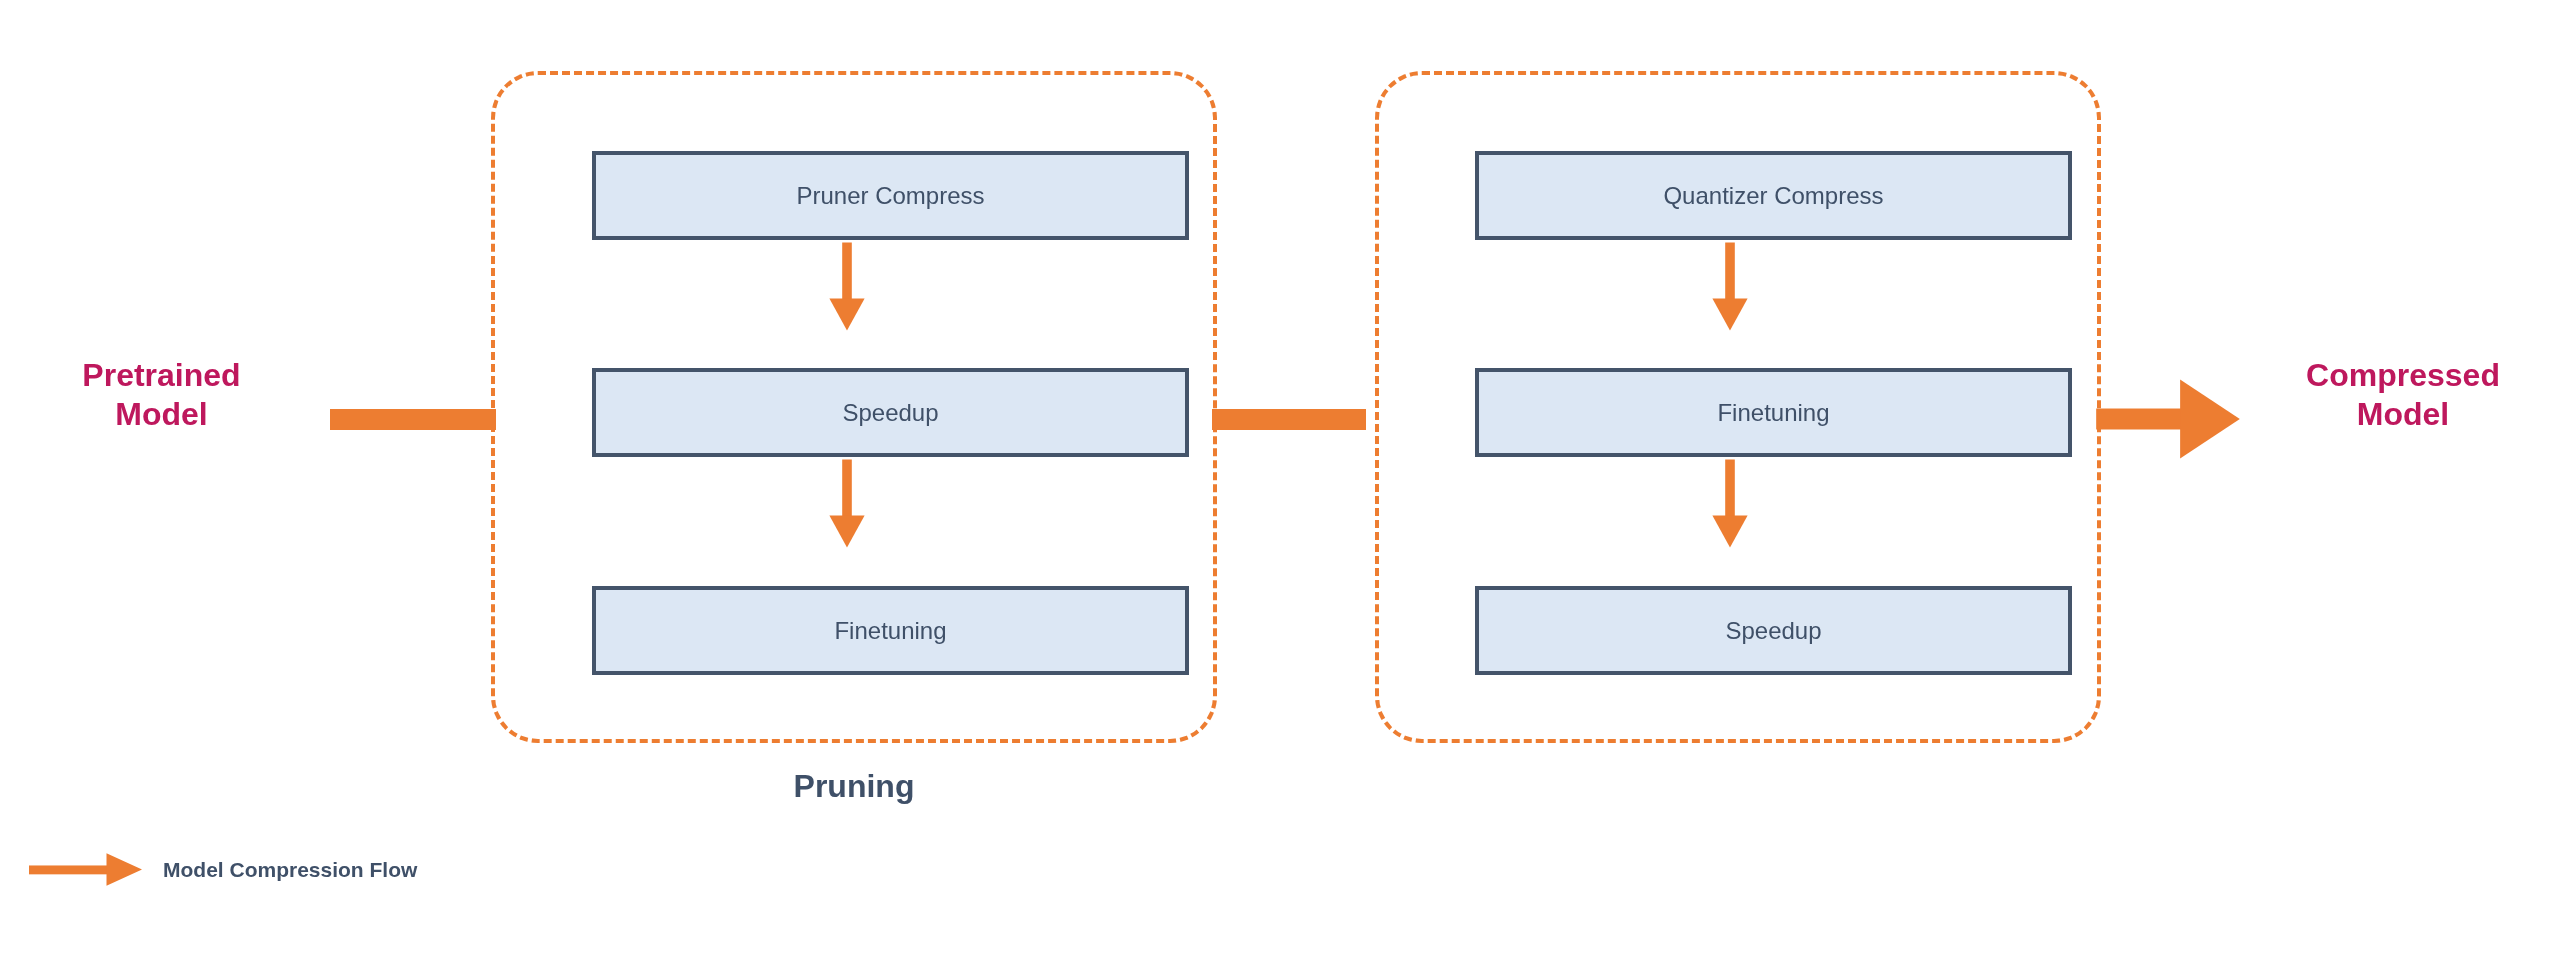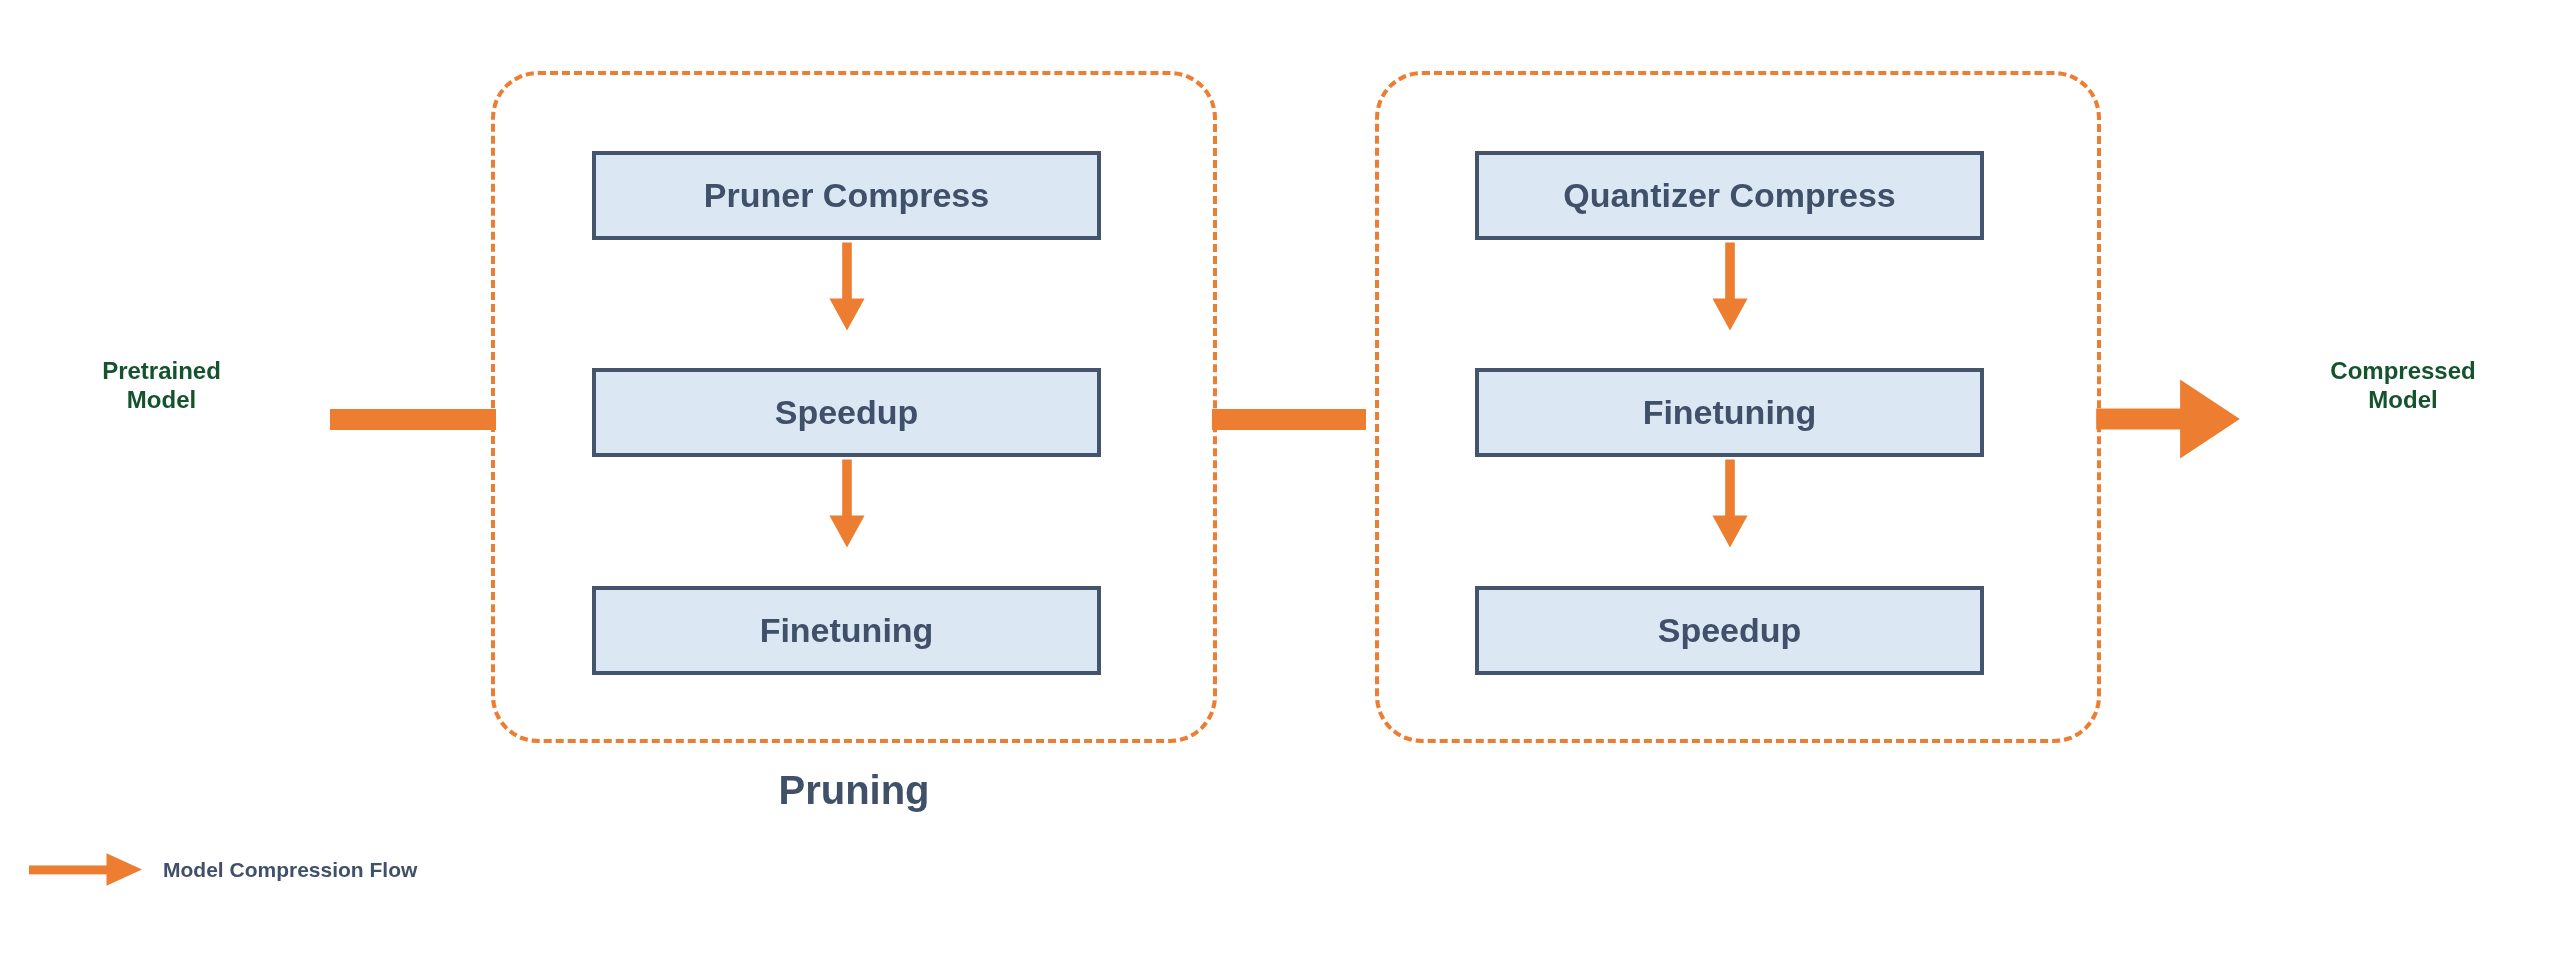--- a/index.html
+++ b/index.html
@@ -14,23 +14,23 @@
     position: relative;
     width: 2576px;
     height: 957px;
     background: #ffffff;
     overflow: hidden;
   }
 
   
   .endpoint-label {
     position: absolute;
-    color: #14532d;
+    color: #be185d;
     font-weight: bold;
-    font-size: 24px;
+    font-size: 32px;
     line-height: 1.22;
     text-align: center;
     white-space: pre-line;
   }
   #pretrained-model-label {
     left: 0px;
     top: 356px;
     width: 323px;
   }
   #compressed-model-label {
@@ -58,21 +58,21 @@
     top: 71px;
     width: 726px;
     height: 672px;
   }
 
   
   .group-caption {
     position: absolute;
     color: #3f5068;
     font-weight: bold;
-    font-size: 40px;
+    font-size: 32px;
     text-align: center;
   }
   #pruning-caption {
     left: 491px;
     top: 768px;
     width: 726px;
   }
   #quantization-caption {
     left: 1375px;
     top: 768px;
@@ -82,23 +82,23 @@
   
   .step-box {
     position: absolute;
     box-sizing: border-box;
     background: #dce7f4;
     border: 4px solid #44546a;
     display: flex;
     align-items: center;
     justify-content: center;
     color: #3f5068;
-    font-weight: bold;
-    font-size: 34px;
-    width: 509px;
+    font-weight: normal;
+    font-size: 24px;
+    width: 597px;
     height: 89px;
   }
   .col-a { left: 592px; }
   .col-b { left: 1475px; }
   .row-1 { top: 151px; }
   .row-2 { top: 368px; }
   .row-3 { top: 586px; }
 
   
   .v-arrow {

